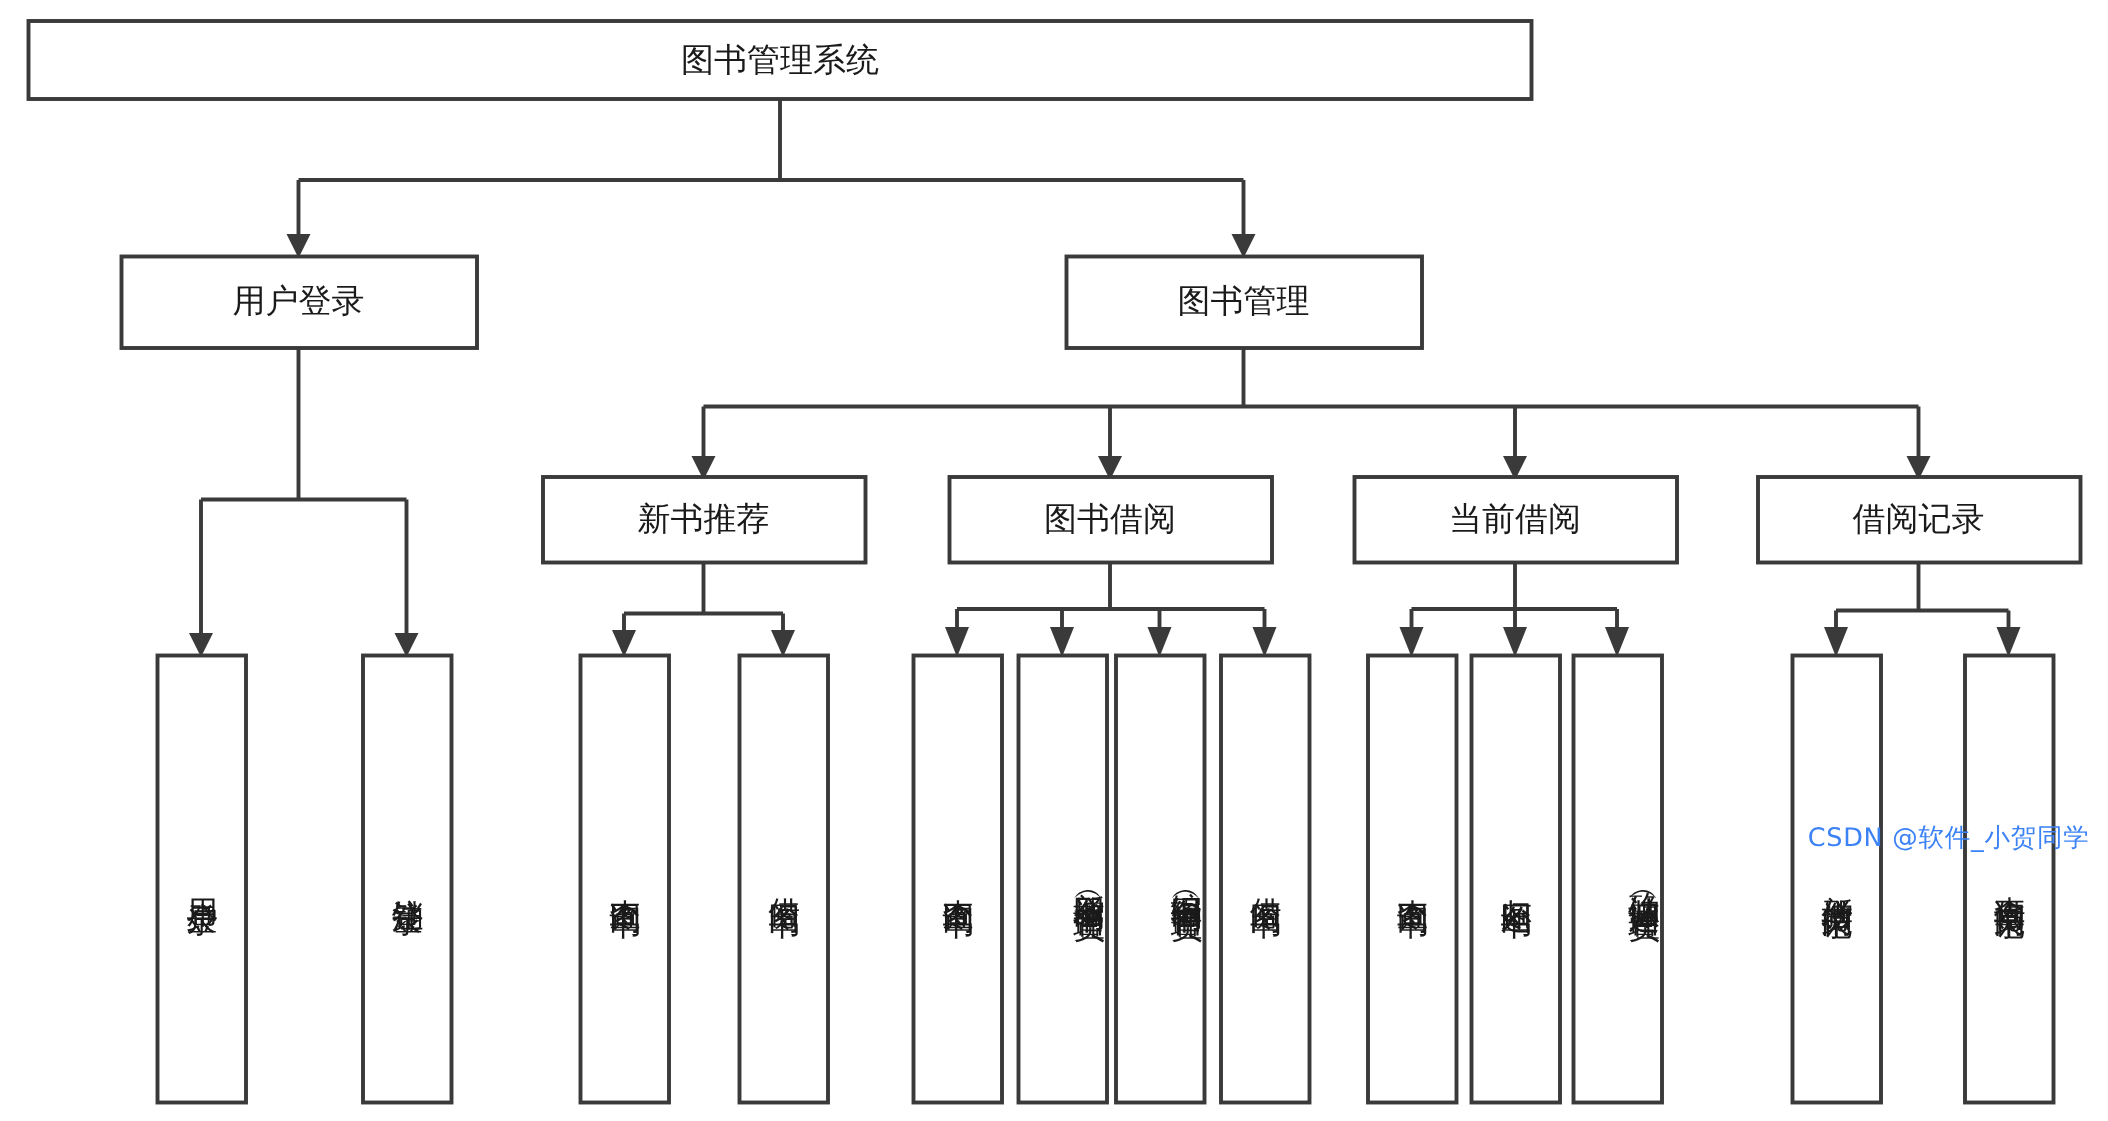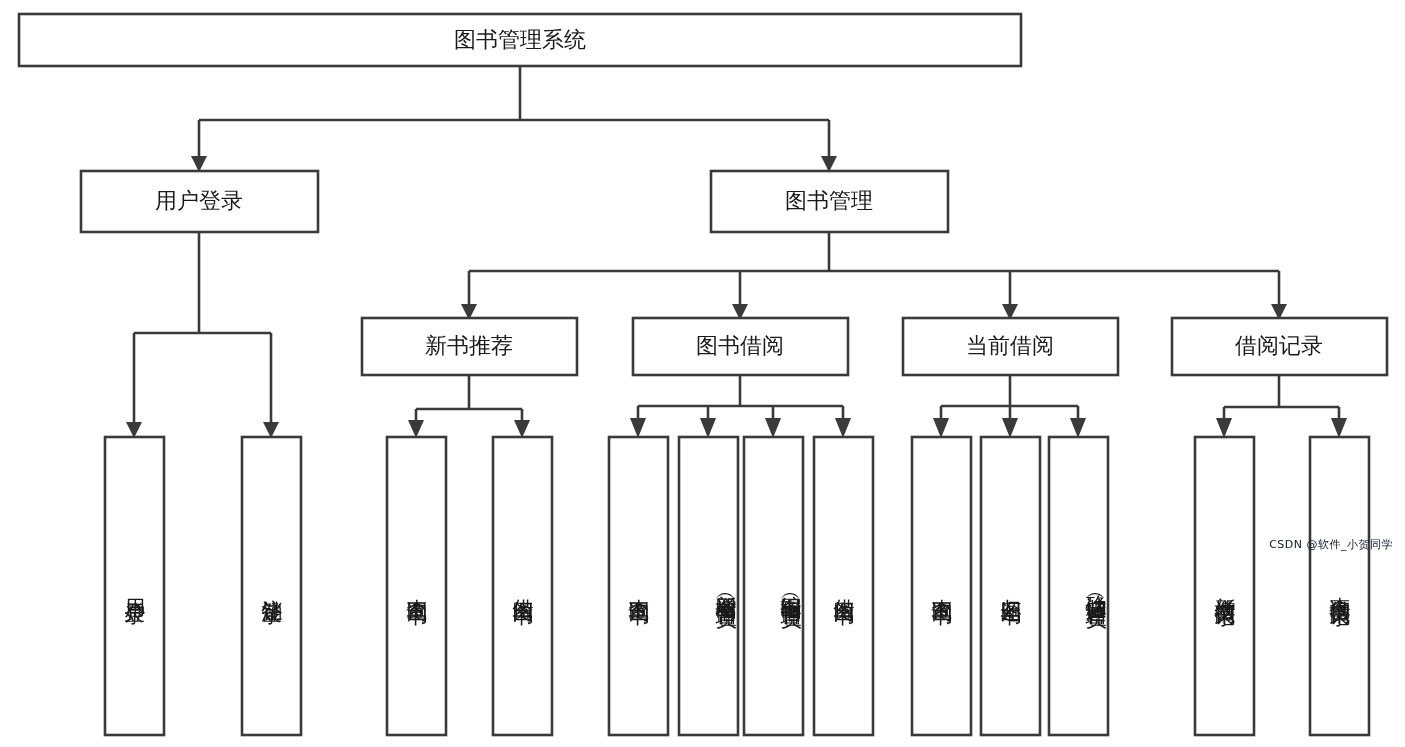--- a/index.html
+++ b/index.html
@@ -61,24 +61,24 @@
     line-height: 1.18;
     letter-spacing: 2px;
     color: #1a1a1a;
     pointer-events: none;
     overflow: hidden;
     text-align: center;
   }
   .watermark {
     position: absolute;
     right: 12px;
-    bottom: 19px;
-    font-family: "DejaVu Sans", "Liberation Sans", sans-serif;
-    font-size: 11px;
-    color: #0f172a;
+    bottom: 1px;
+    font-family: "DejaVu Sans", "Liberation Sans", sans-serif;
+    font-size: 17px;
+    color: #3b82f6;
     letter-spacing: 0.5px;
     white-space: nowrap;
   }
 </style>
 </head>
 <body>
 
 <div id="diagram-root">
 
   <svg id="tree-svg" viewBox="0 0 1405 747">

